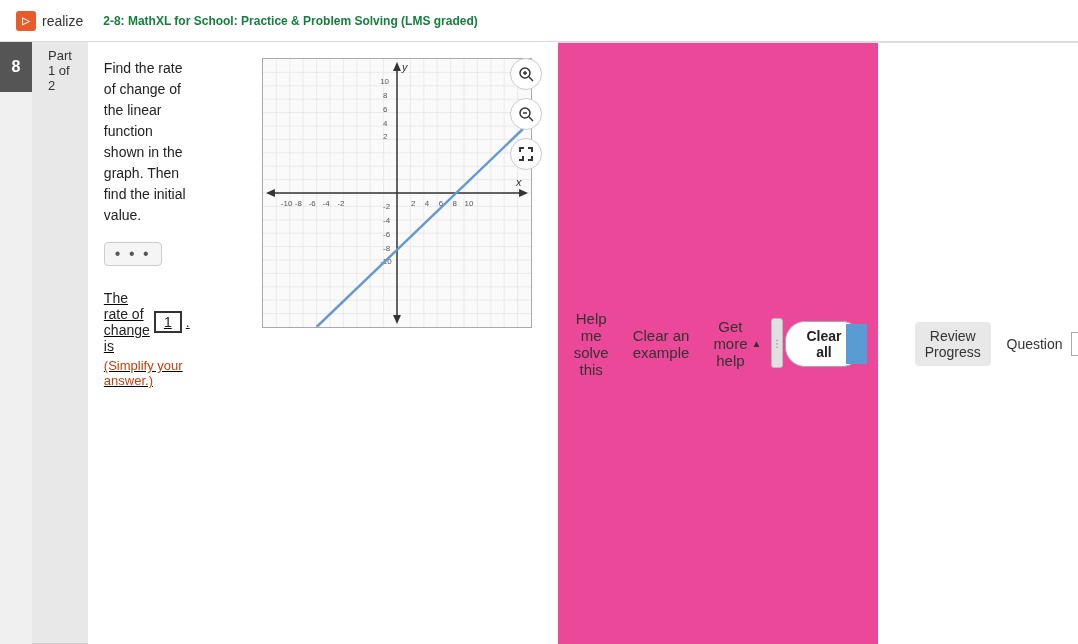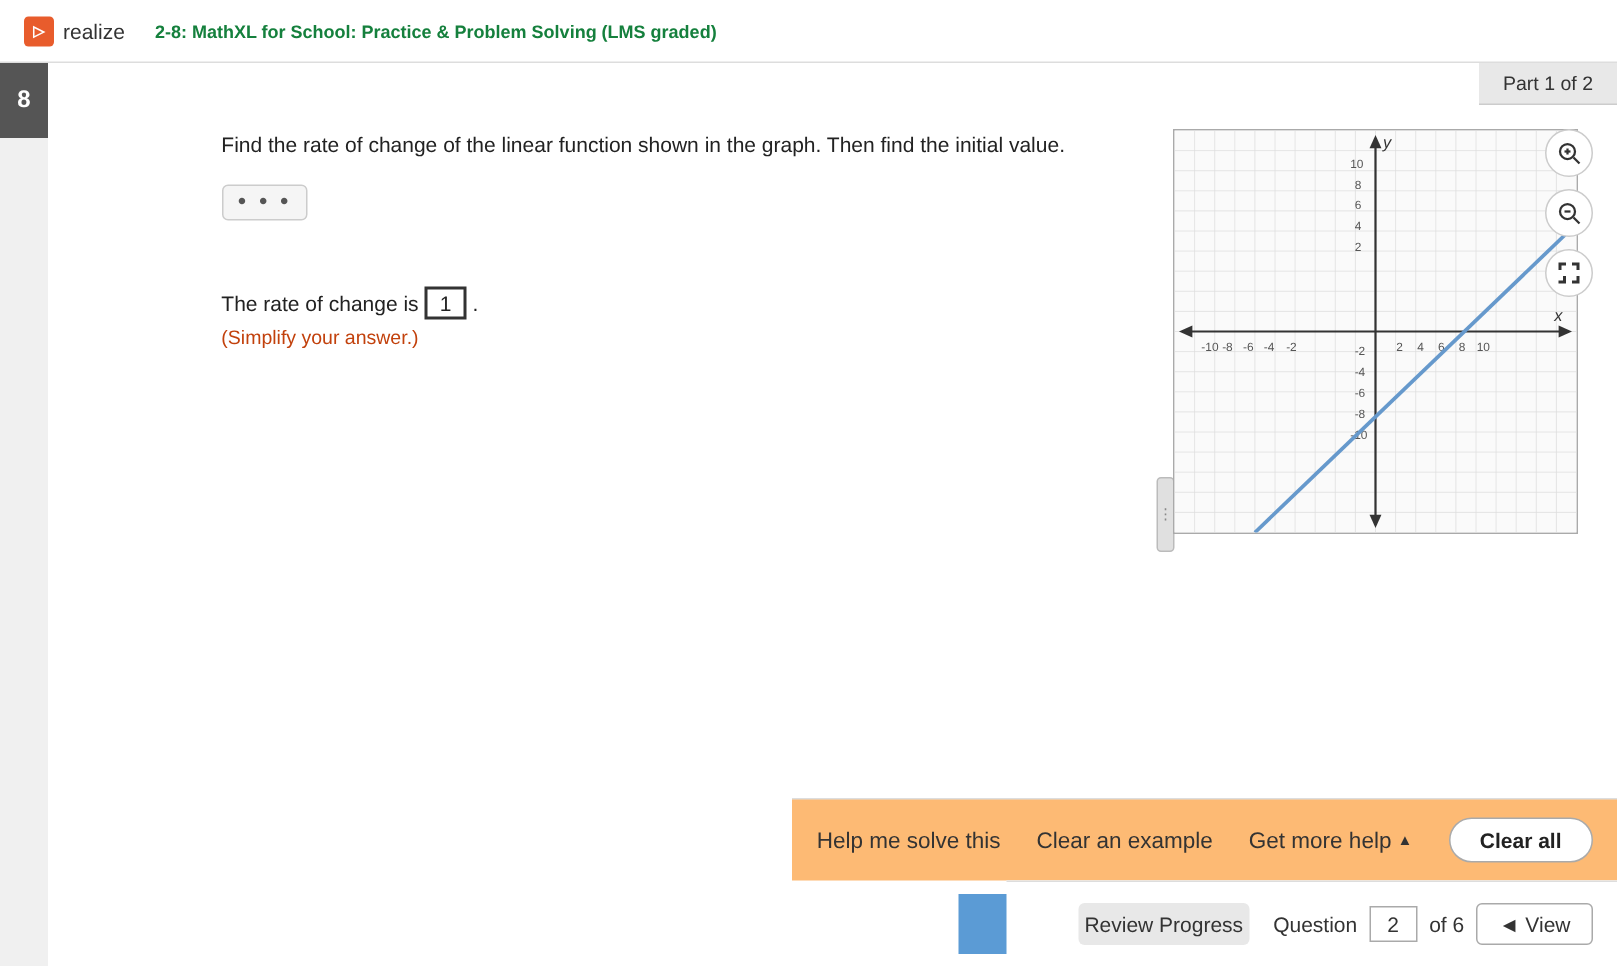--- a/index.html
+++ b/index.html
@@ -62,26 +62,25 @@
       align-items: center;
       justify-content: center;
       font-size: 16px;
       font-weight: bold;
       z-index: 10;
     }
 
     
     .main-content {
       display: flex;
-      flex-direction: column;
+      flex-direction: row;
       margin-left: 32px;
       background: #fff;
       height: calc(644px - 42px);
       position: relative;
-      align-items: flex-end;
     }
 
     
     .part-label-bar {
       background: #e8e8e8;
       padding: 6px 16px;
       font-size: 13px;
       color: #333;
       border-bottom: 1px solid #ccc;
     }
@@ -116,21 +115,22 @@
       padding: 2px 10px;
       cursor: pointer;
       font-size: 16px;
       letter-spacing: 2px;
       color: #555;
       width: fit-content;
       margin-top: 4px;
     }
 
     .answer-area {
-      margin-top: 32px;
+      margin-top: 12px;
+      text-decoration: underline;
     }
     .answer-line {
       font-size: 14px;
       color: #222;
       display: flex;
       align-items: center;
       gap: 4px;
     }
     .answer-box {
       display: inline-block;
@@ -216,21 +216,21 @@
       font-size: 10px;
     }
 
     
     .action-bar {
       display: flex;
       align-items: center;
       padding: 12px 16px;
       border-top: 1px solid #ddd;
       gap: 24px;
-      background: #fdba74;
+      background: #ec4899;
     }
 
     .action-btn {
       font-size: 15px;
       color: #333;
       background: none;
       border: none;
       cursor: pointer;
       font-weight: 500;
     }

